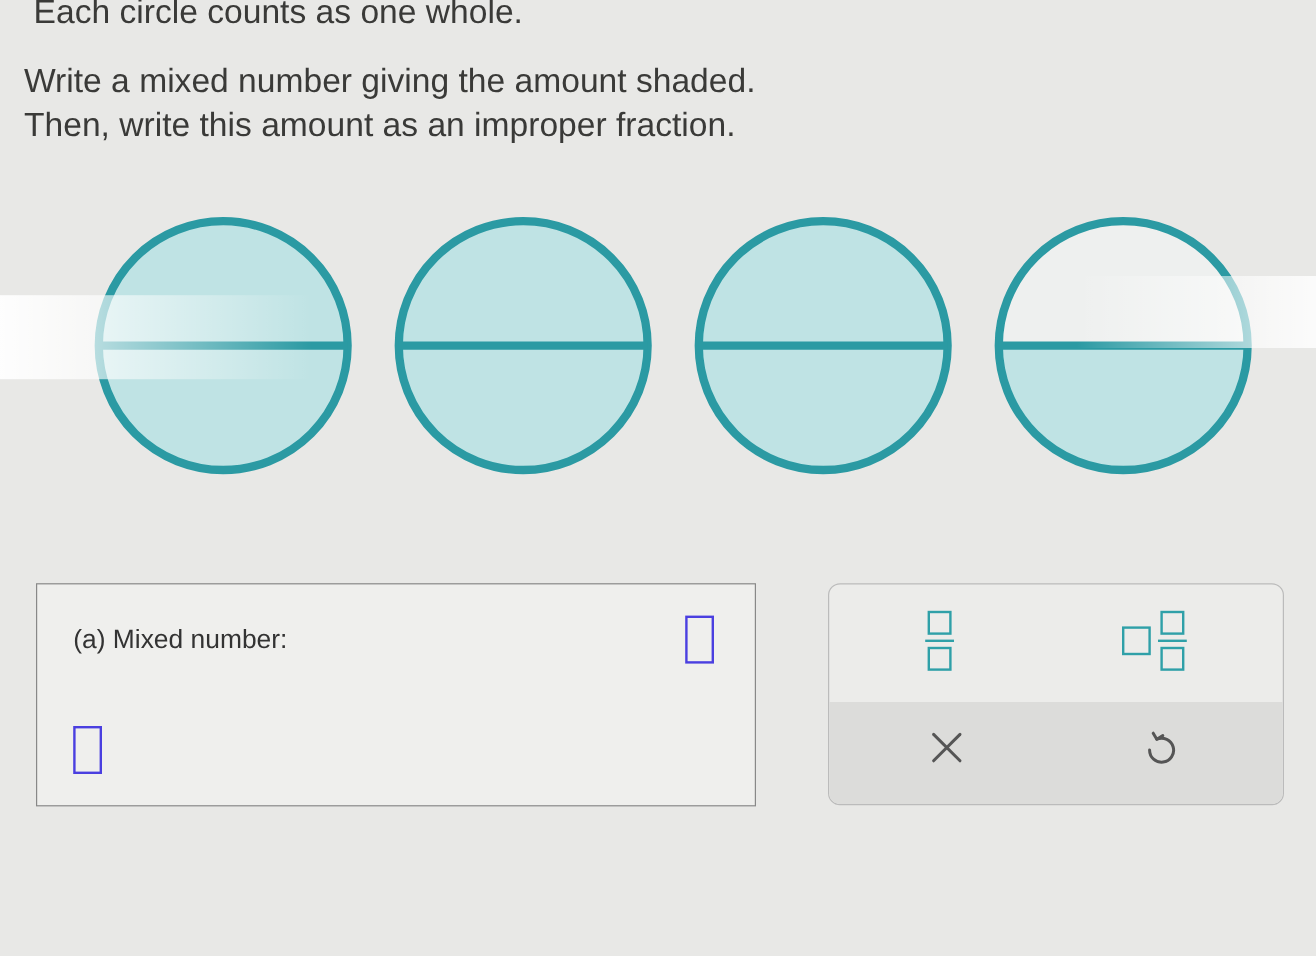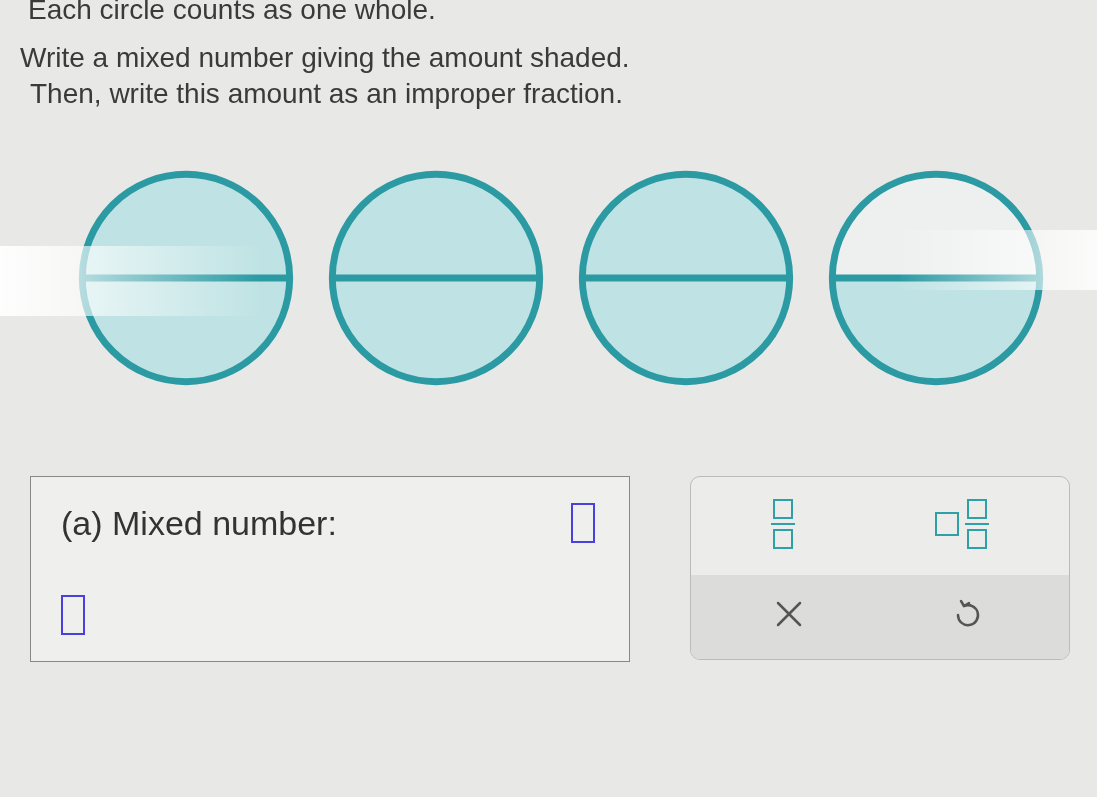--- a/index.html
+++ b/index.html
@@ -16,28 +16,28 @@
     color: #333;
   }
   .line1 {
     font-size: 28px;
     margin-top: -6px;
     margin-left: 10px;
     color: #3a3a38;
   }
   .line2 {
     font-size: 28px;
-    margin-top: 16px;
+    margin-top: 26px;
     margin-left: 2px;
     color: #3a3a38;
   }
   .line3 {
     font-size: 28px;
     margin-top: 4px;
-    margin-left: 12px;
+    margin-left: 2px;
     color: #3a3a38;
   }
   .circles-row {
     display: flex;
     gap: 34px;
     margin-top: 60px;
     margin-left: 60px;
   }
   .circle-wrap {
     width: 216px;
@@ -54,21 +54,21 @@
     background: #efefed;
     width: 600px;
     padding: 0;
     margin-left: 12px;
   }
   .answer-row {
     display: flex;
     align-items: center;
     justify-content: space-between;
     padding: 26px 34px 26px 30px;
-    font-size: 34px;
+    font-size: 22px;
     color: #333;
     gap: 15px;
   }
   .input-slot {
     width: 24px;
     height: 40px;
     border: 2px solid #4a3fe0;
     background: transparent;
   }
   .tool-panel {

